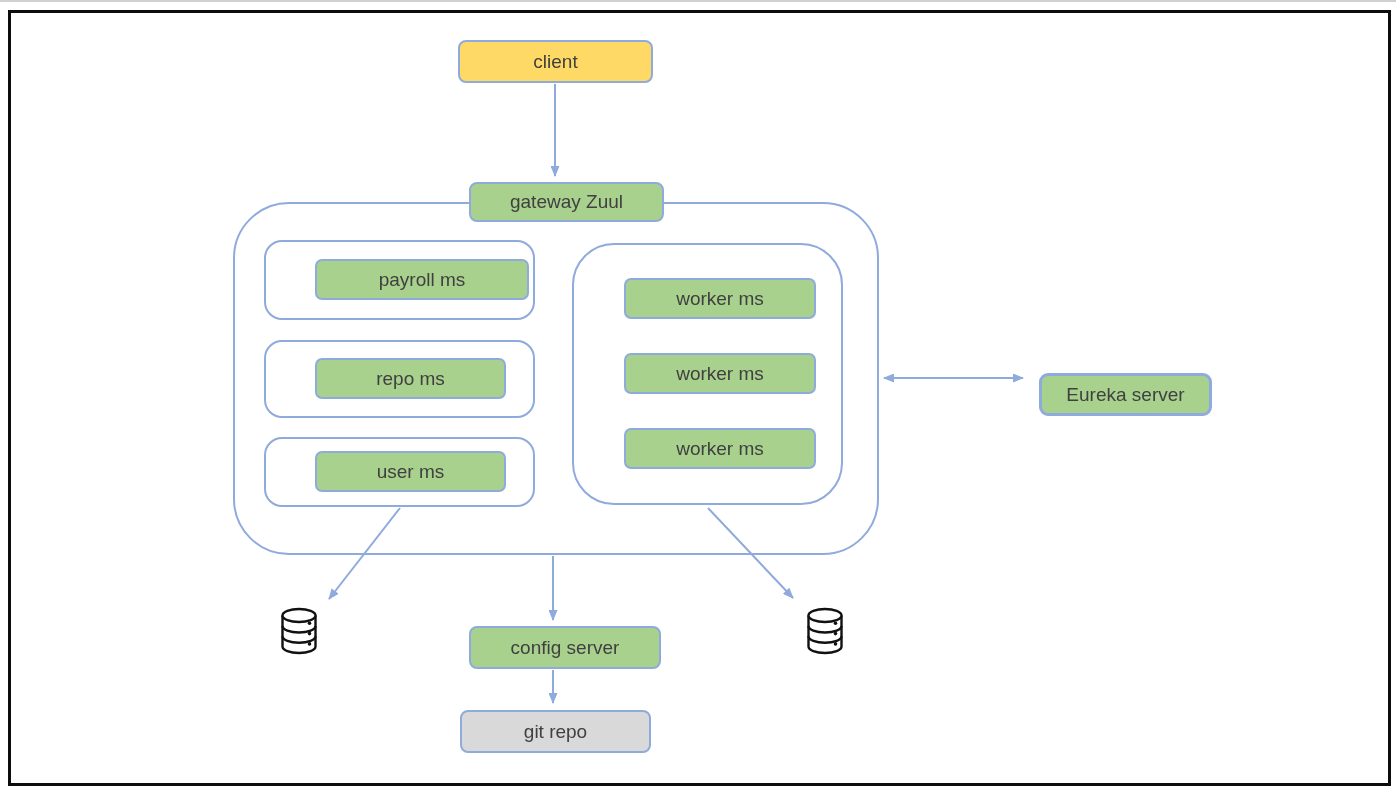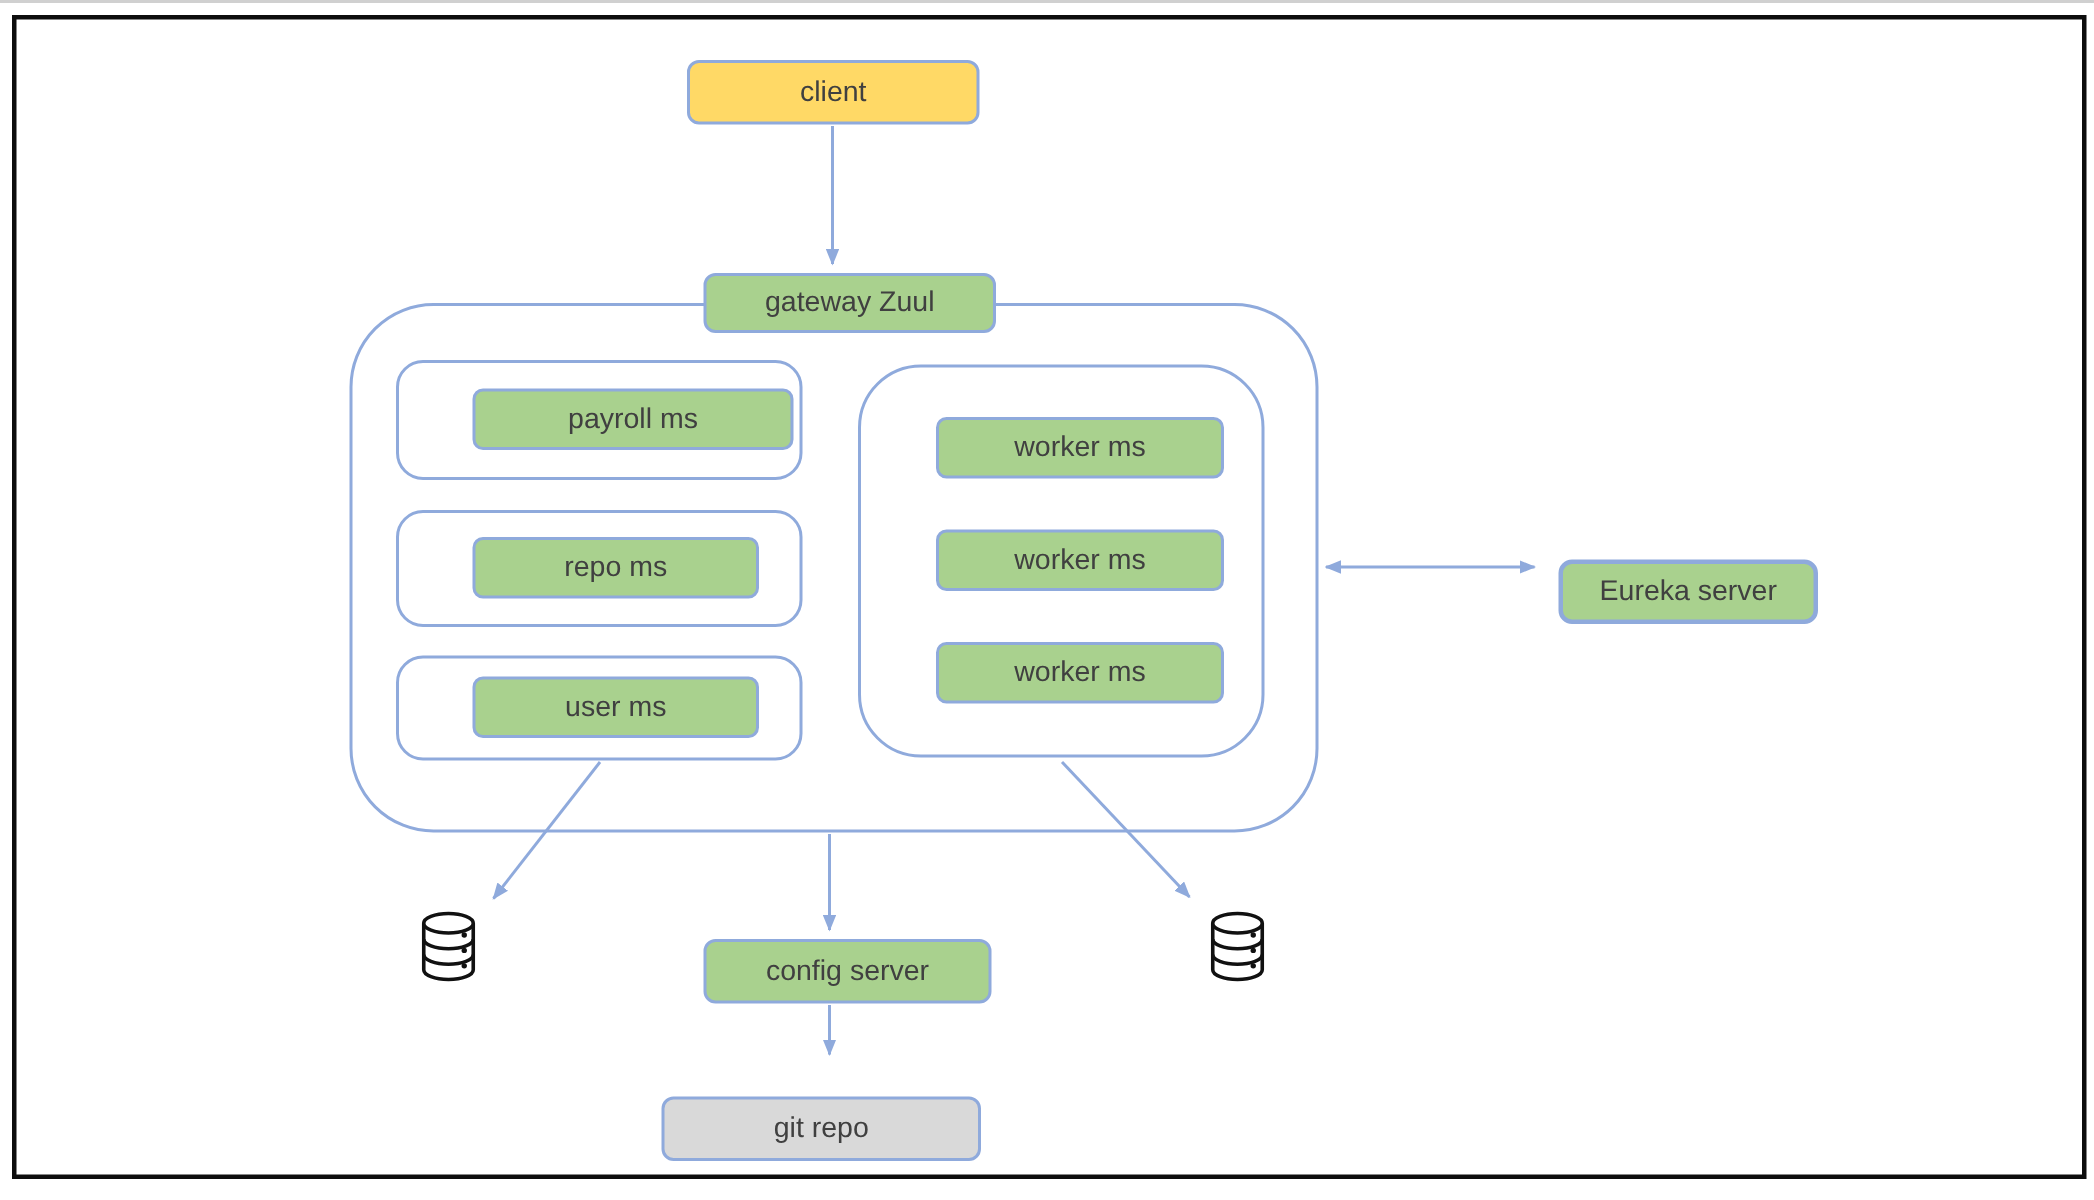--- a/index.html
+++ b/index.html
@@ -60,21 +60,21 @@
   .ms{border-radius:7px;}
   .payroll{left:304px;top:259px;width:214px;height:41px;}
   .auth{left:304px;top:358px;width:191px;height:41px;}
   .user{left:304px;top:451px;width:191px;height:41px;}
   .workers-wrap{left:572px;top:243px;width:271px;height:262px;border-radius:42px;}
   .worker1{left:613px;top:278px;width:192px;height:41px;}
   .worker2{left:613px;top:353px;width:192px;height:41px;}
   .worker3{left:613px;top:428px;width:192px;height:41px;}
   .eureka{left:1028px;top:373px;width:173px;height:43px;border-width:3px;border-radius:9px;}
   .config{left:458px;top:626px;width:192px;height:43px;}
-  .git{left:441px;top:710px;width:213px;height:43px;margin-top:21px;}
+  .git{left:460px;top:710px;width:191px;height:43px;}
   .overlay{
     position:absolute;left:0;top:0;width:1396px;height:800px;
     z-index:4;pointer-events:none;
   }
   .arrow-line{stroke:var(--arrow);stroke-width:2px;fill:none;}
   .arrowhead{fill:var(--arrow);}
   .db-stroke{stroke:var(--icon-ink);stroke-width:2.4px;fill:#ffffff;}
   .db-stroke-open{stroke:var(--icon-ink);stroke-width:2.4px;fill:none;}
   .db-dot{fill:var(--icon-ink);}
 </style>

